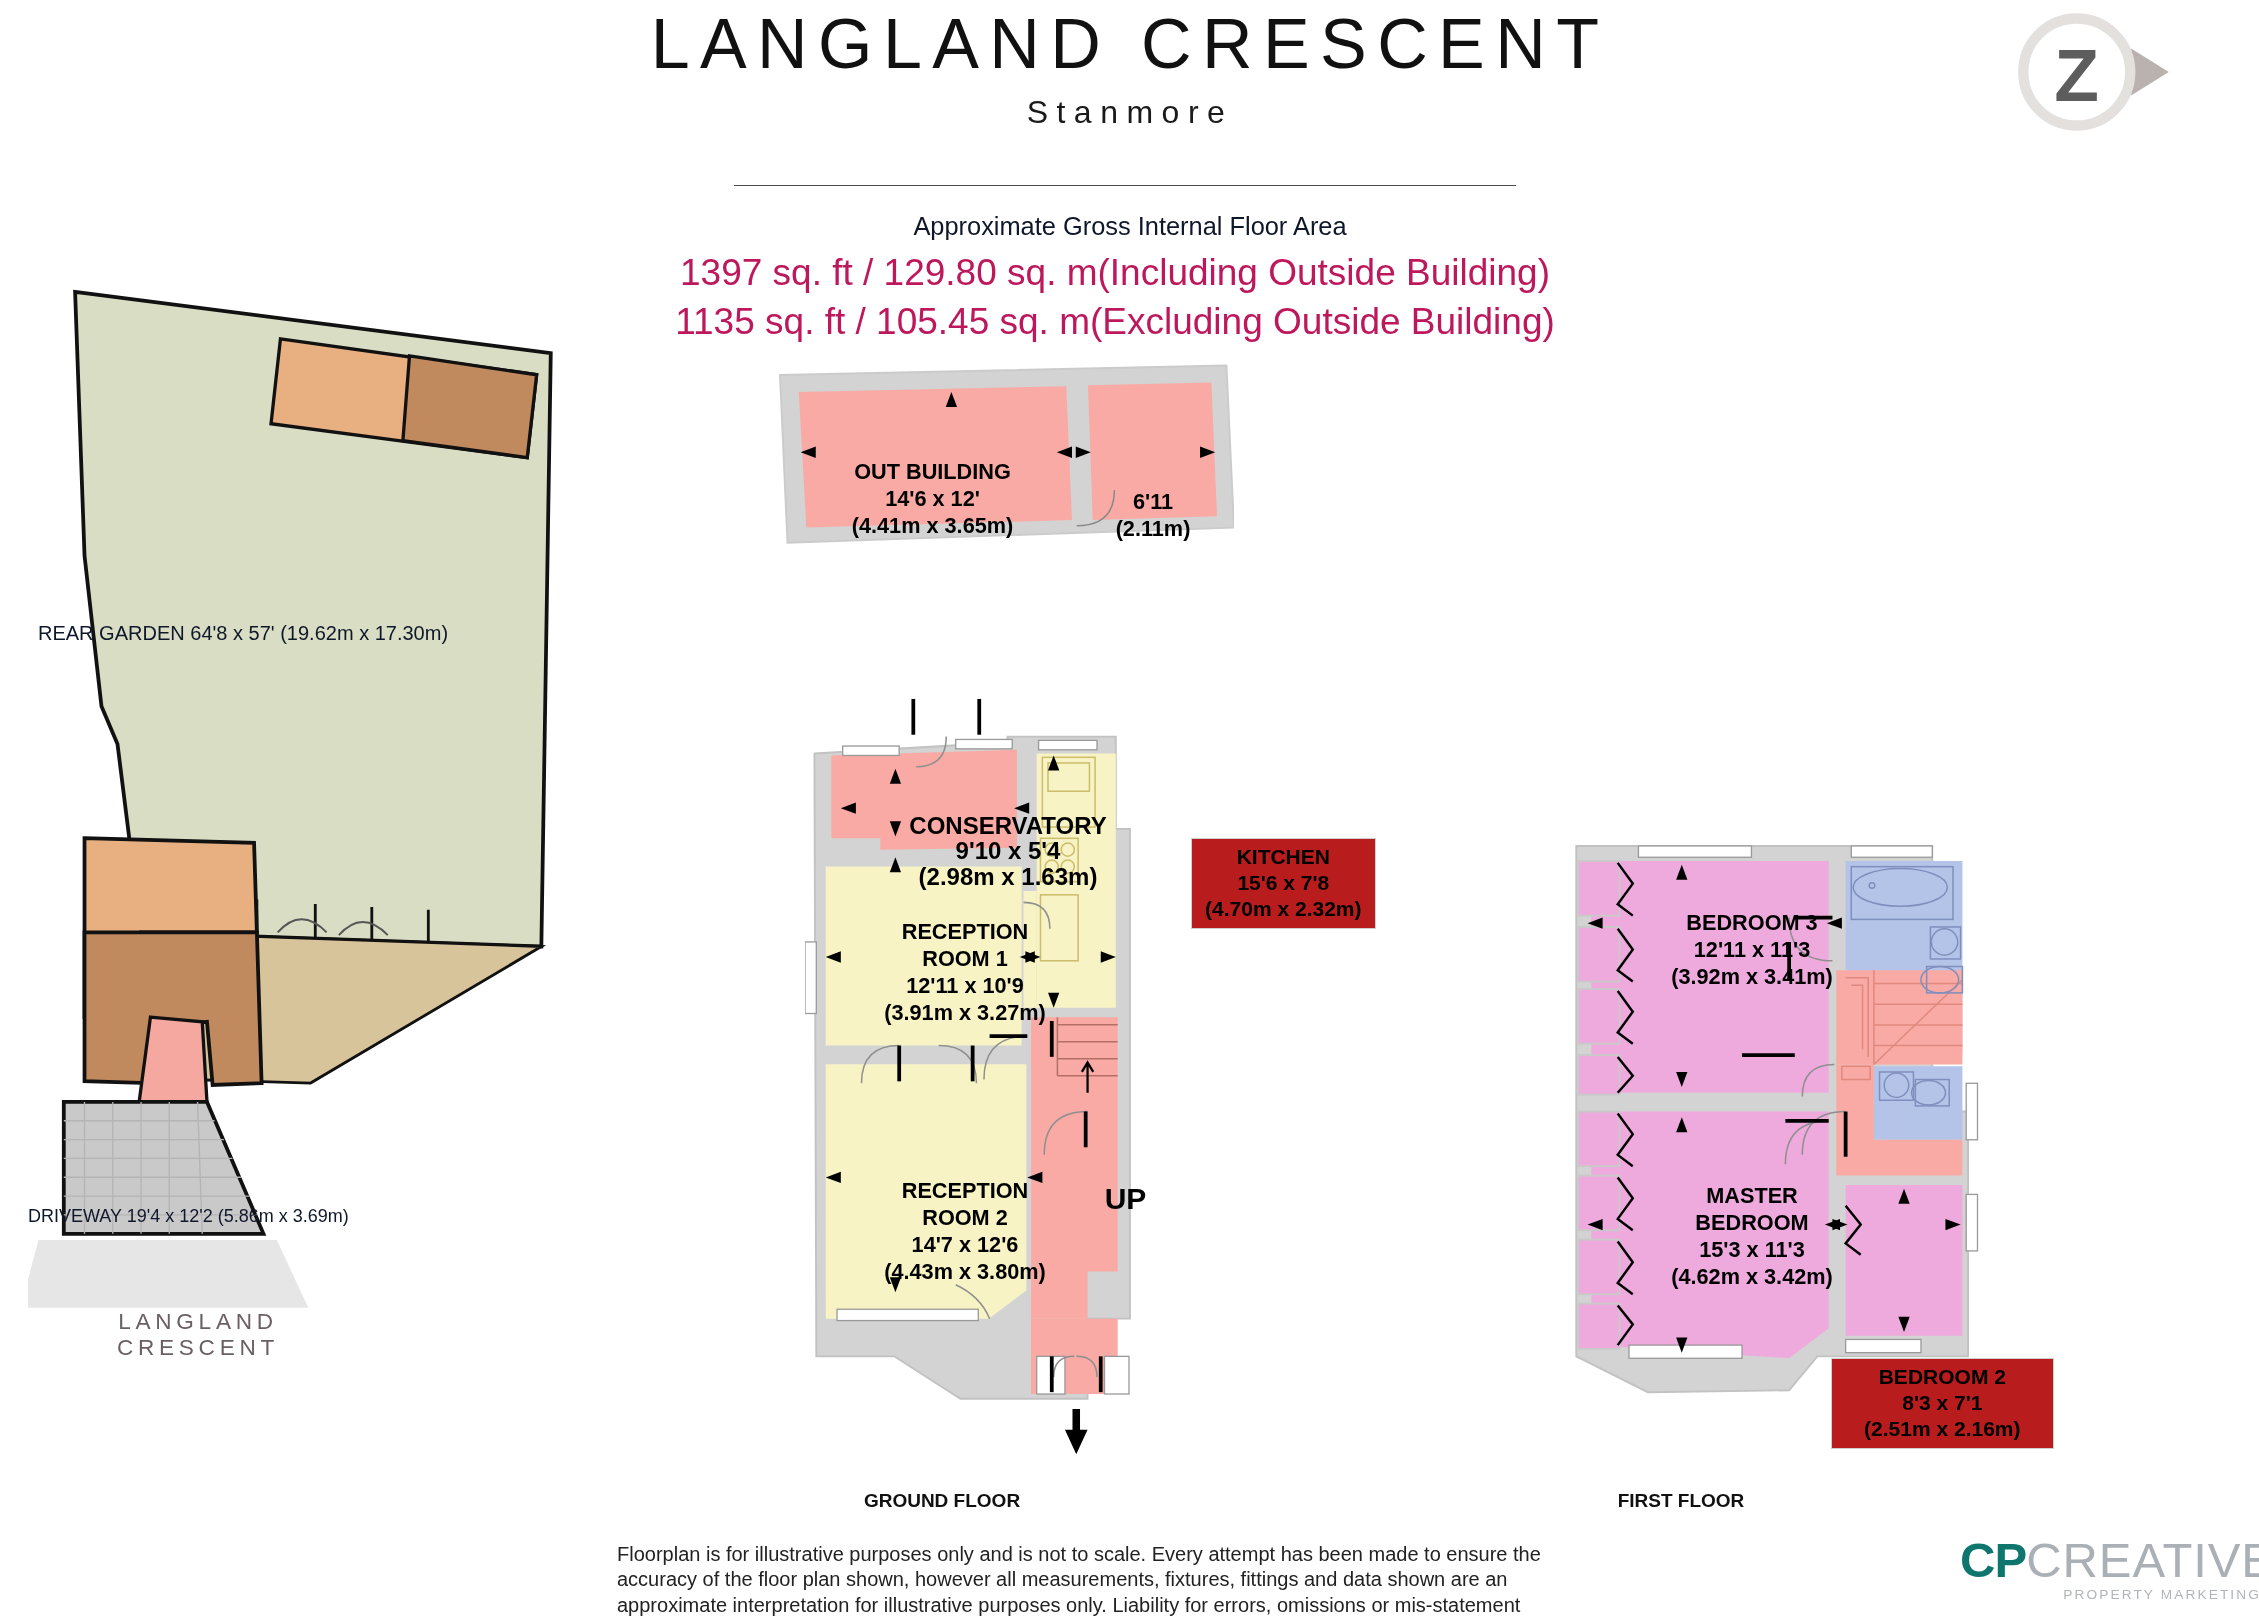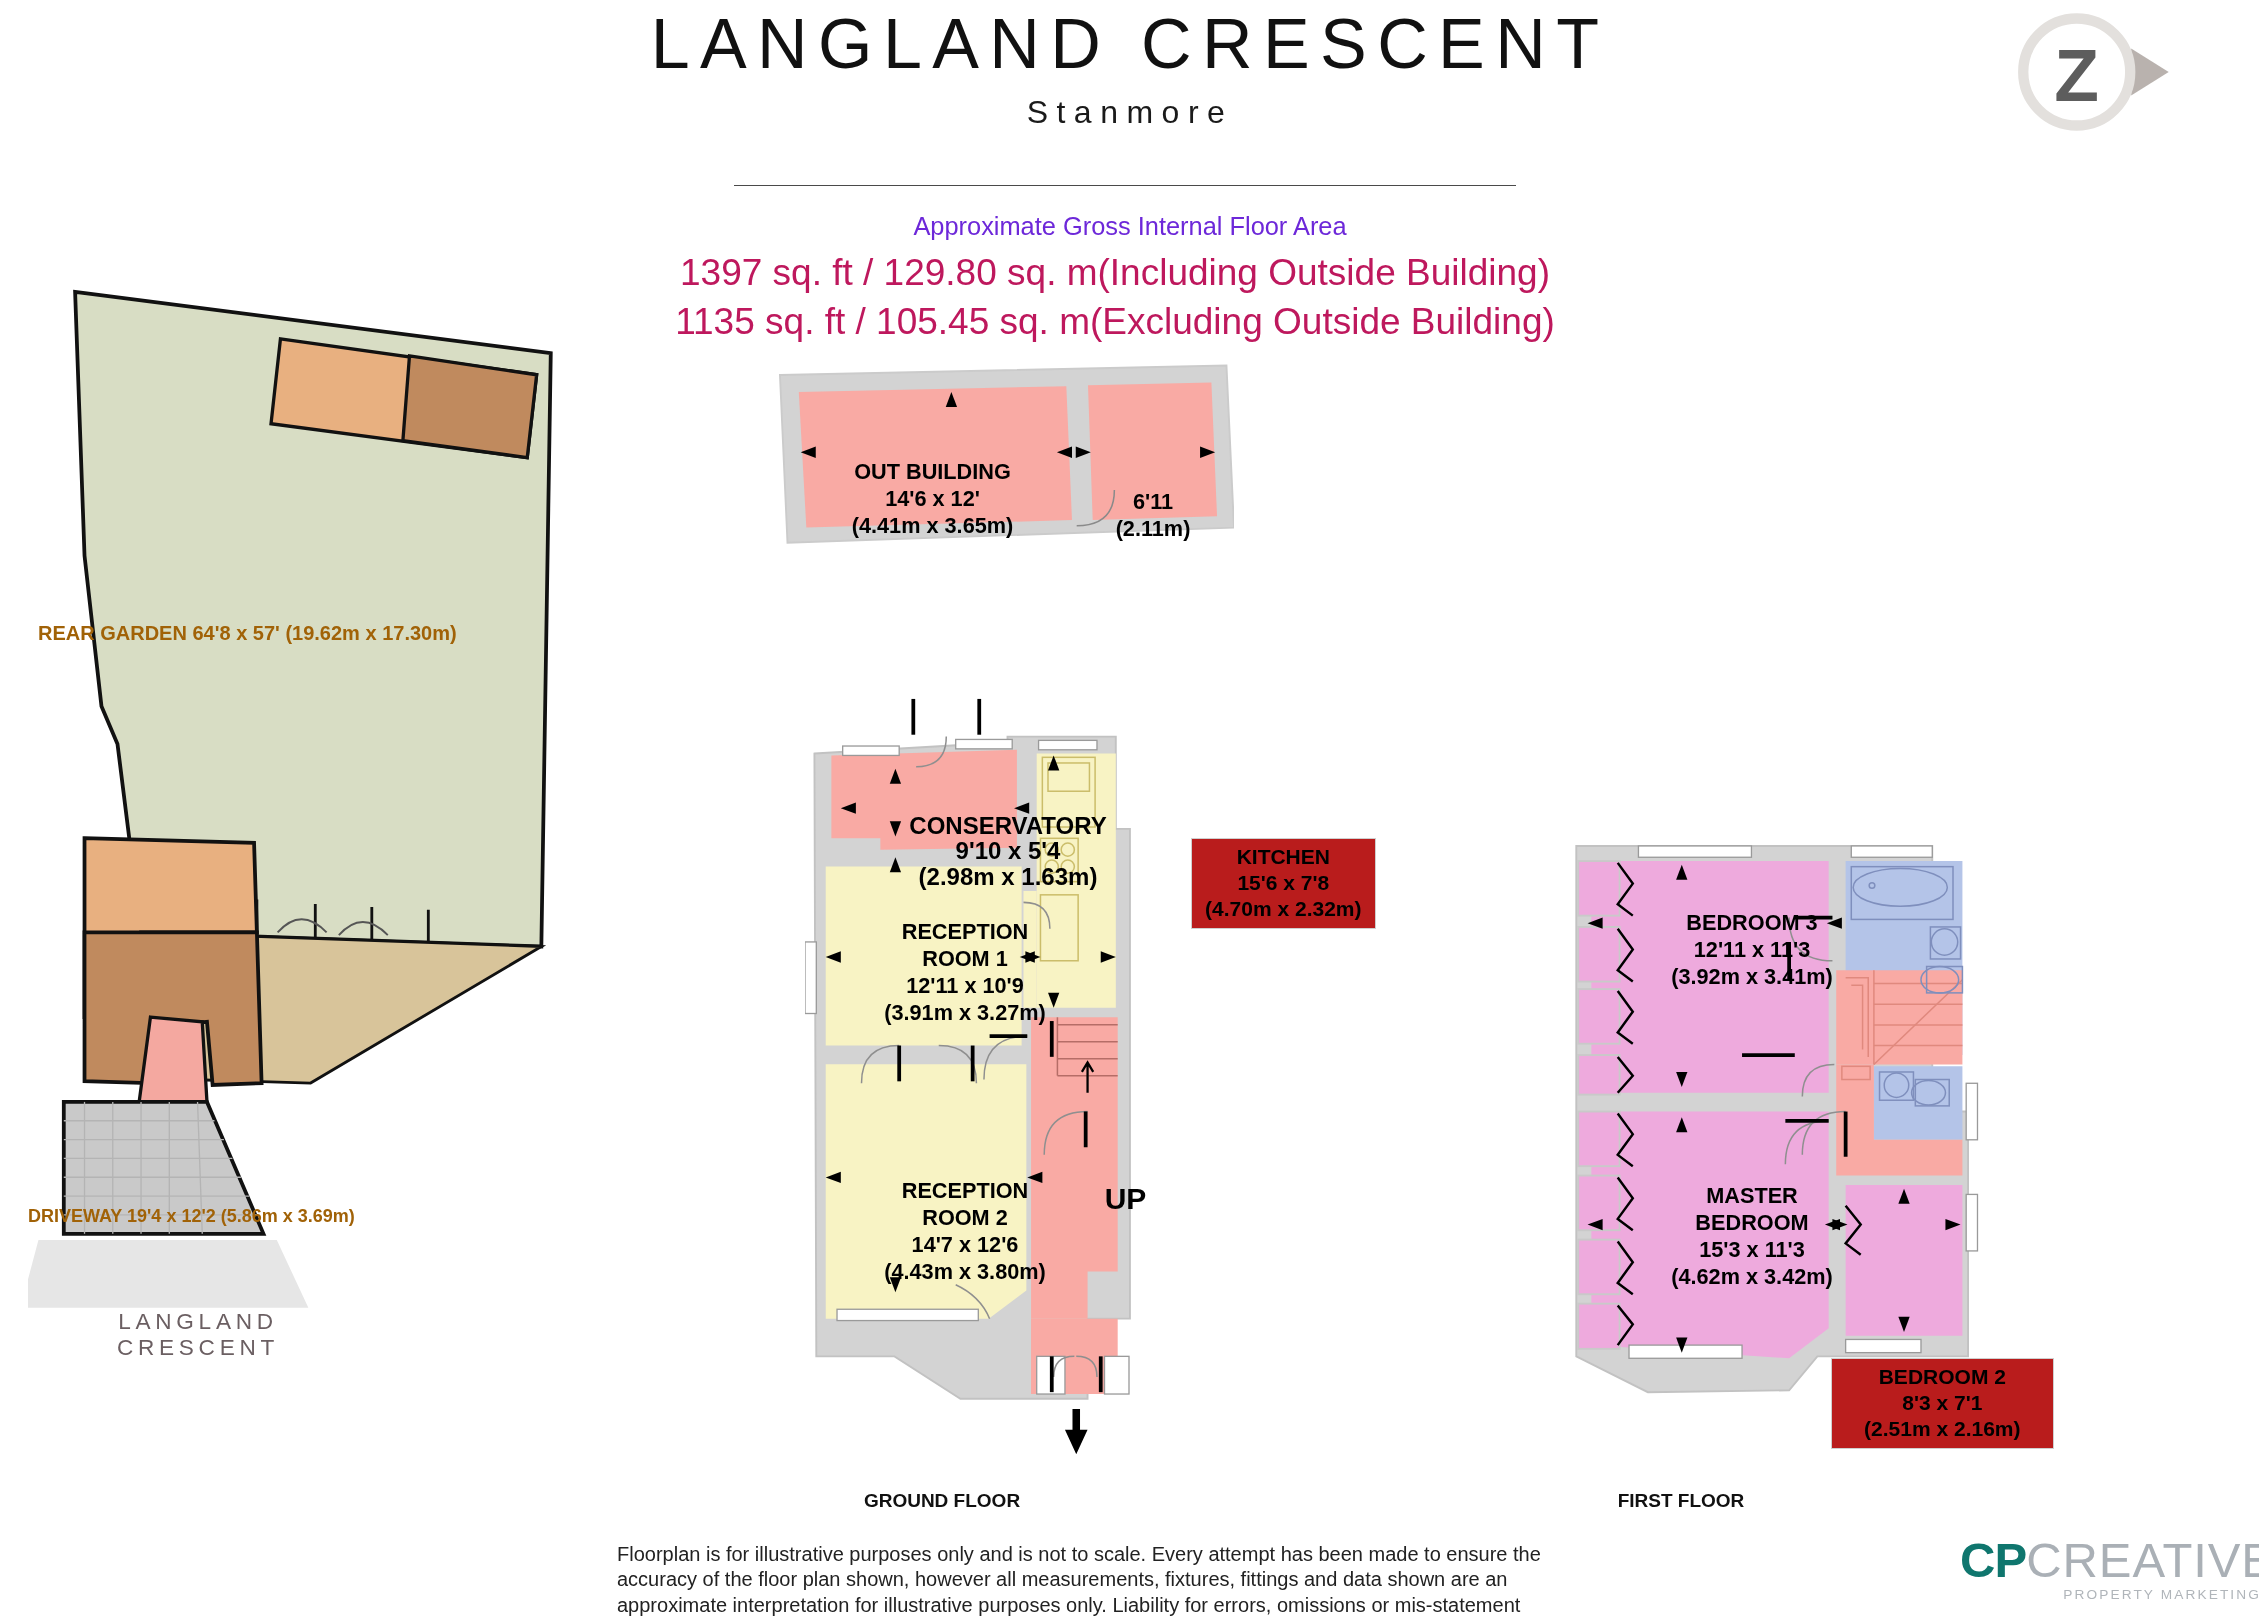--- a/index.html
+++ b/index.html
@@ -34,21 +34,21 @@
     color: #1a1a1a;
   }
   #header-rule {
     top: 185px; left: 734px; width: 782px; height: 0;
     border-top: 1.9px solid #4a4a4a;
   }
   #area-caption {
     top: 212px; left: 0; width: 2260px;
     text-align: center;
     font-size: 25.4px;
-    color: #6d28d9;
+    color: #0f172a;
   }
   .area-line {
     left: 0; width: 2230px;
     text-align: center;
     font-size: 37px;
     color: #be185d;
   }
   #area-line-1 { top: 252px; }
   #area-line-2 { top: 301px; }
 
@@ -101,22 +101,22 @@
   }
   .street-label {
     font-size: 22.6px;
     letter-spacing: 4.7px;
     color: #6b5f62;
     text-align: center;
   }
   .plot-label {
     text-align: center;
     font-size: 20px;
-    font-weight: bold;
-    color: #a16207;
+    font-weight: normal;
+    color: #0f172a;
     line-height: 24.5px;
     white-space: nowrap;
   }
   svg { display: block; }
 </style>
 </head>
 <body>
 
 <div class="abs" id="z-logo">
   <svg width="169" height="122" viewBox="0 0 180 130">

